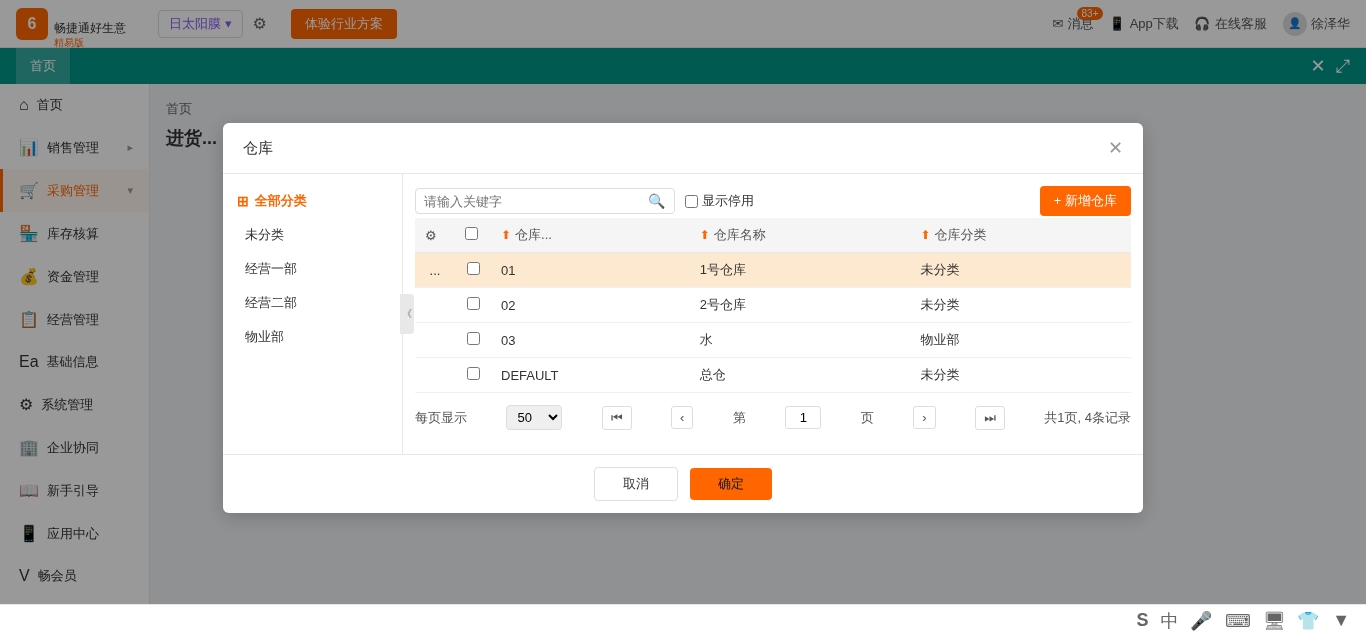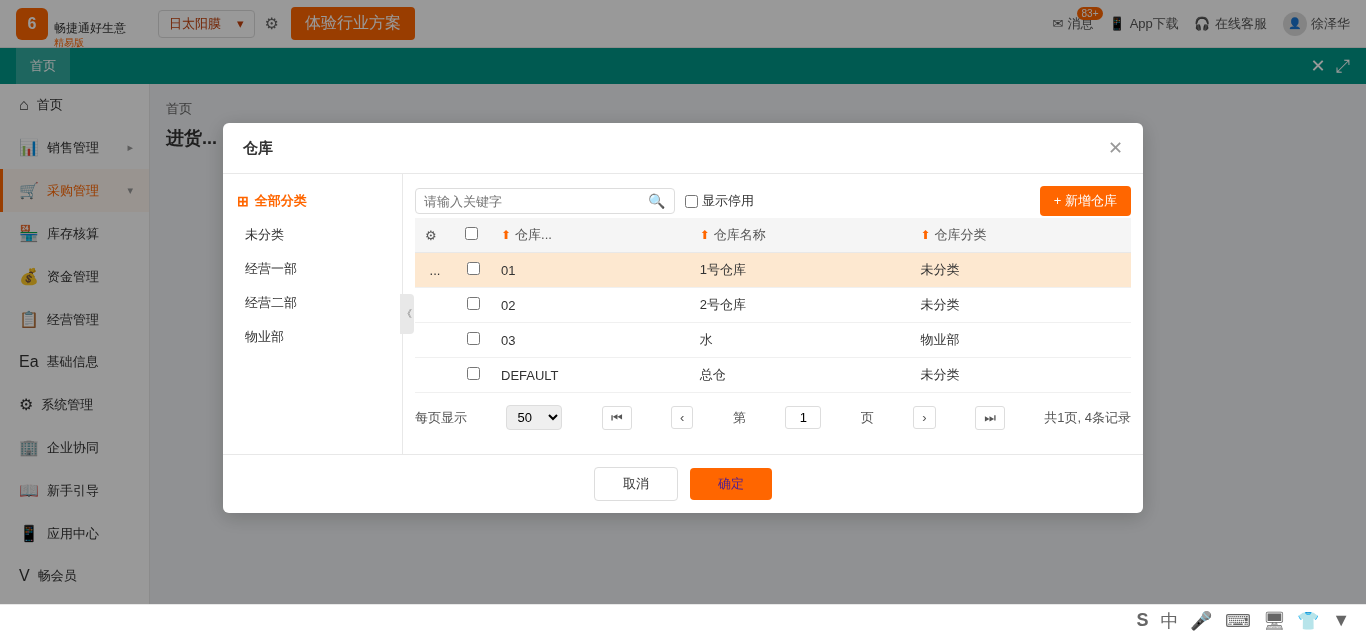--- a/index.html
+++ b/index.html
@@ -26,37 +26,37 @@
     .logo-icon {
       width: 32px; height: 32px;
       background: #f60;
       border-radius: 6px;
       display: flex; align-items: center; justify-content: center;
       color: #fff; font-weight: bold; font-size: 16px;
     }
     .logo-text { font-size: 12px; color: #333; line-height: 1.3; margin-top: 24px; }
     .logo-sub { font-size: 10px; color: #f60; }
     .topbar-select {
-      display: flex; align-items: center; gap: 16px;
+      display: flex; align-items: center; gap: 4px;
       border: 1px solid #ddd; border-radius: 4px;
       padding: 4px 10px; margin-left: 12px; cursor: pointer;
-      font-size: 13px; color: #c2410c;
+      font-size: 13px; color: #8b5cf6;
     }
     .topbar-gear {
       margin-left: 10px; cursor: pointer; color: #666; font-size: 16px;
     }
     .topbar-btn {
-      margin-left: 12px;
+      margin-left: 24px;
       background: #f60;
       color: #fff;
       border: none;
       border-radius: 4px;
       padding: 6px 14px;
       cursor: pointer;
-      font-size: 16px;
+      font-size: 13px;
     }
     .topbar-right {
       margin-left: auto;
       display: flex; align-items: center; gap: 16px;
     }
     .topbar-right-item {
       display: flex; align-items: center; gap: 4px;
       color: #555; font-size: 13px; cursor: pointer; position: relative;
     }
     .badge {
@@ -137,21 +137,21 @@
       max-height: 540px;
       display: flex;
       flex-direction: column;
       box-shadow: 0 4px 20px rgba(0,0,0,0.2);
     }
     .modal-header {
       display: flex; align-items: center; justify-content: space-between;
       padding: 14px 20px;
       border-bottom: 1px solid #e8e8e8;
     }
-    .modal-title { font-size: 15px; font-weight: bold; color: #333; }
+    .modal-title { font-size: 15px; font-weight: normal; color: #333; }
     .modal-close { cursor: pointer; color: #999; font-size: 18px; }
     .modal-body {
       display: flex;
       flex: 1;
       overflow: hidden;
     }
 
     
     .category-panel {
       width: 180px;
@@ -253,21 +253,21 @@
     .modal-footer {
       display: flex; align-items: center; justify-content: center;
       gap: 12px; padding: 12px 20px;
       border-top: 1px solid #e8e8e8;
     }
     .cancel-btn {
       border: 1px solid #ddd; background: #fff; color: #333;
       border-radius: 4px; padding: 7px 28px; cursor: pointer; font-size: 13px;
     }
     .confirm-btn {
-      background: #f60; color: #4c1d95; border: none;
+      background: #f60; color: #0f172a; border: none;
       border-radius: 4px; padding: 7px 28px; cursor: pointer; font-size: 13px;
     }
 
     
     .bottombar {
       position: fixed; bottom: 0; left: 0; right: 0;
       background: #fff; border-top: 1px solid #e8e8e8;
       height: 32px; display: flex; align-items: center; justify-content: flex-end;
       padding: 0 16px; gap: 12px; z-index: 200;
     }

